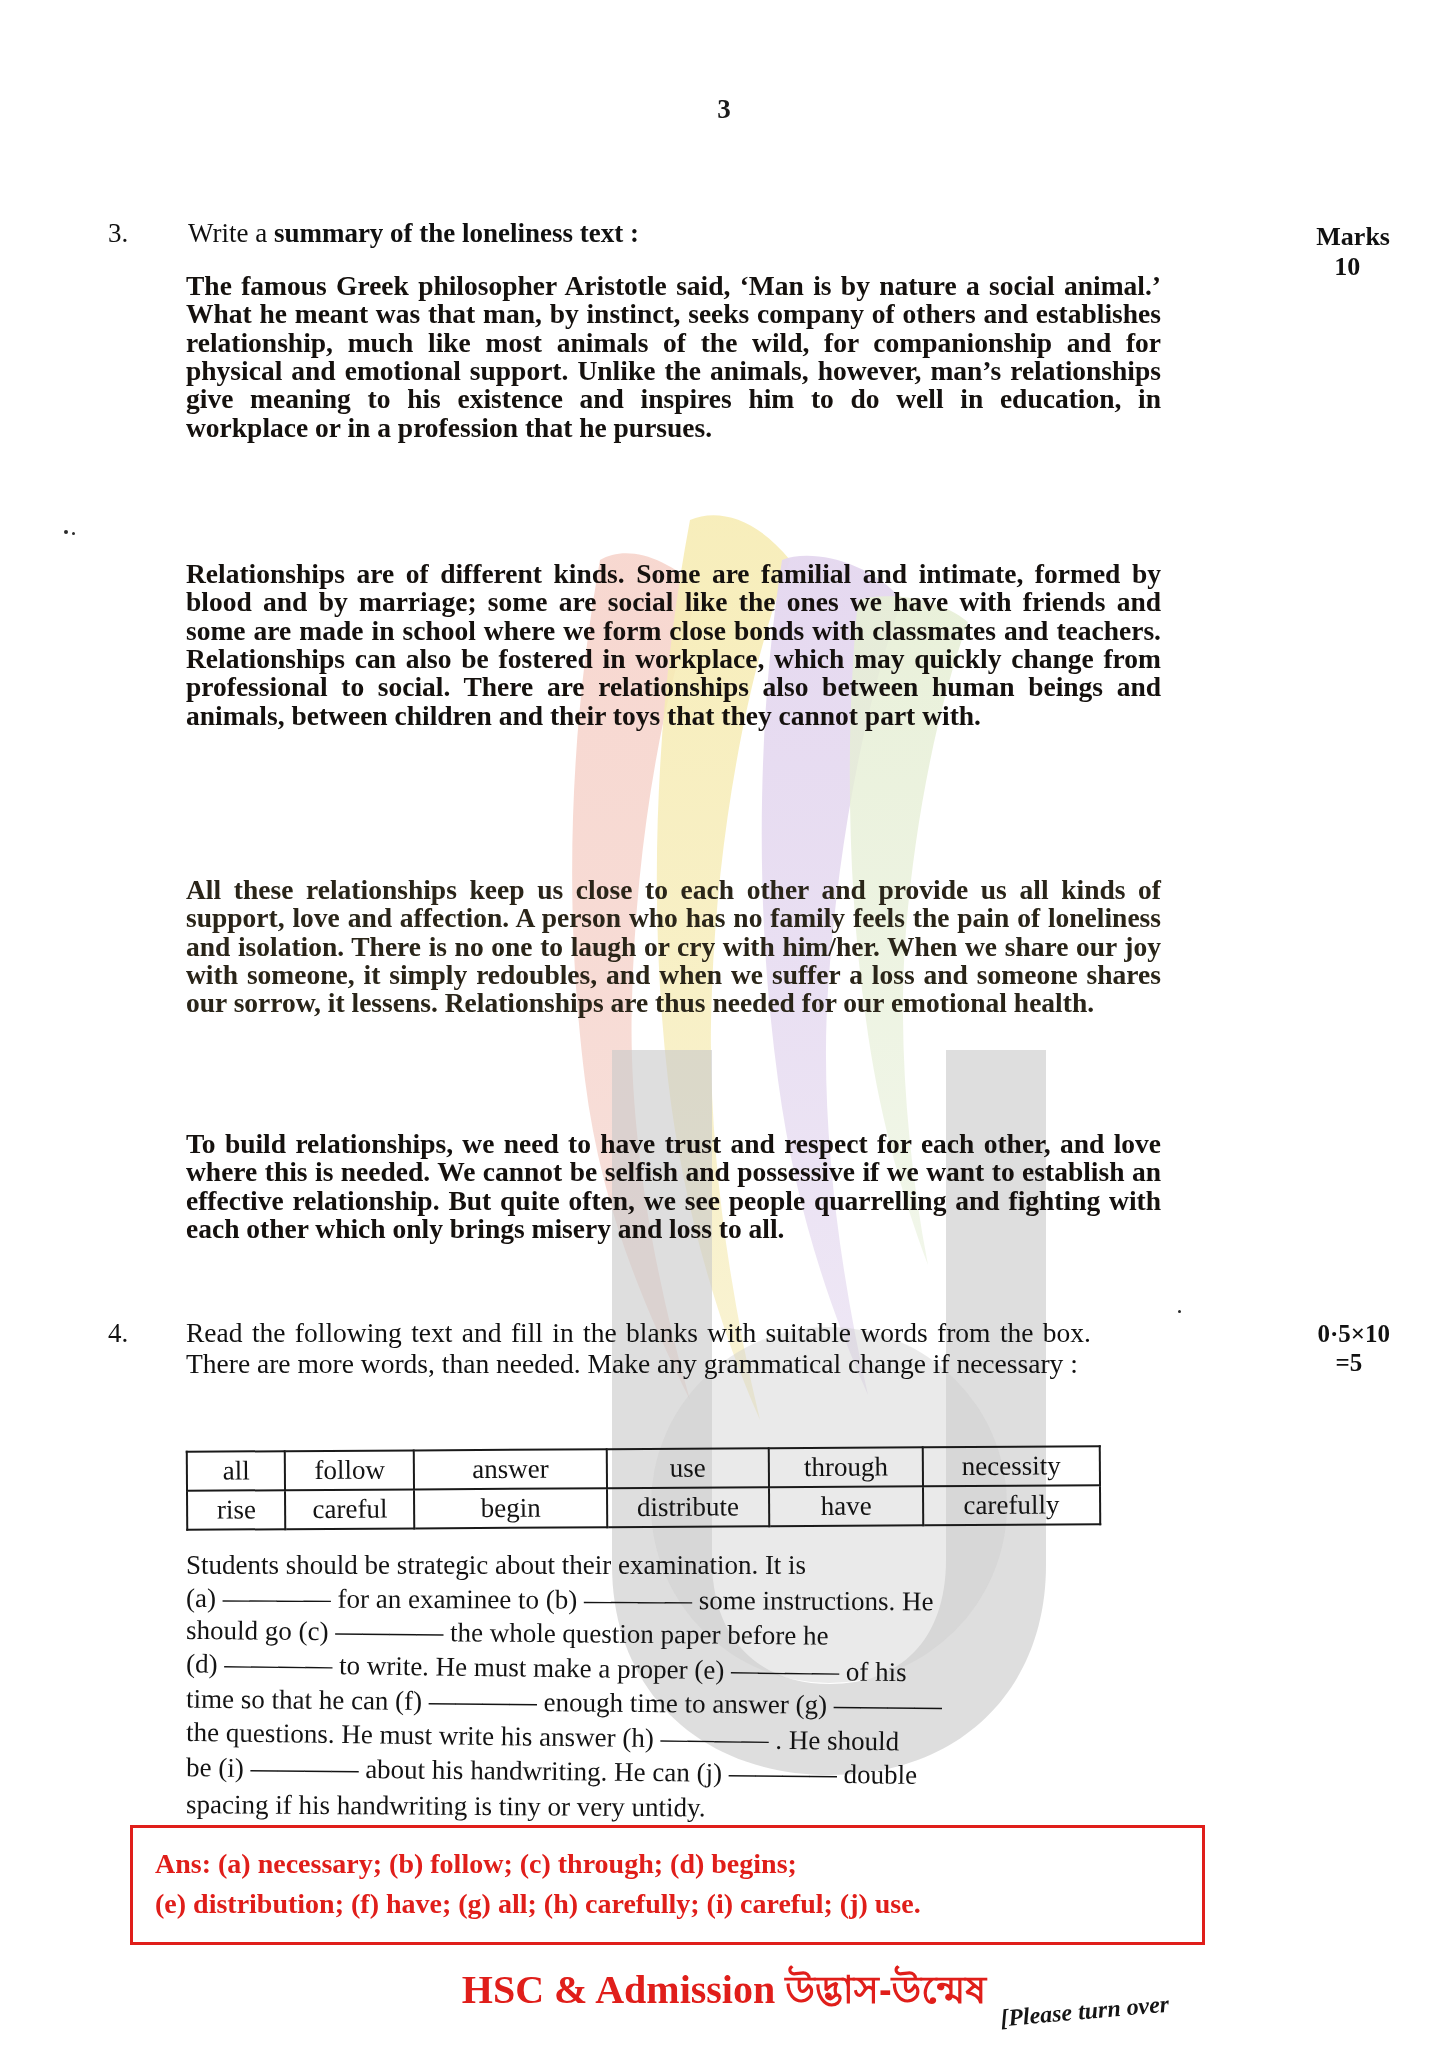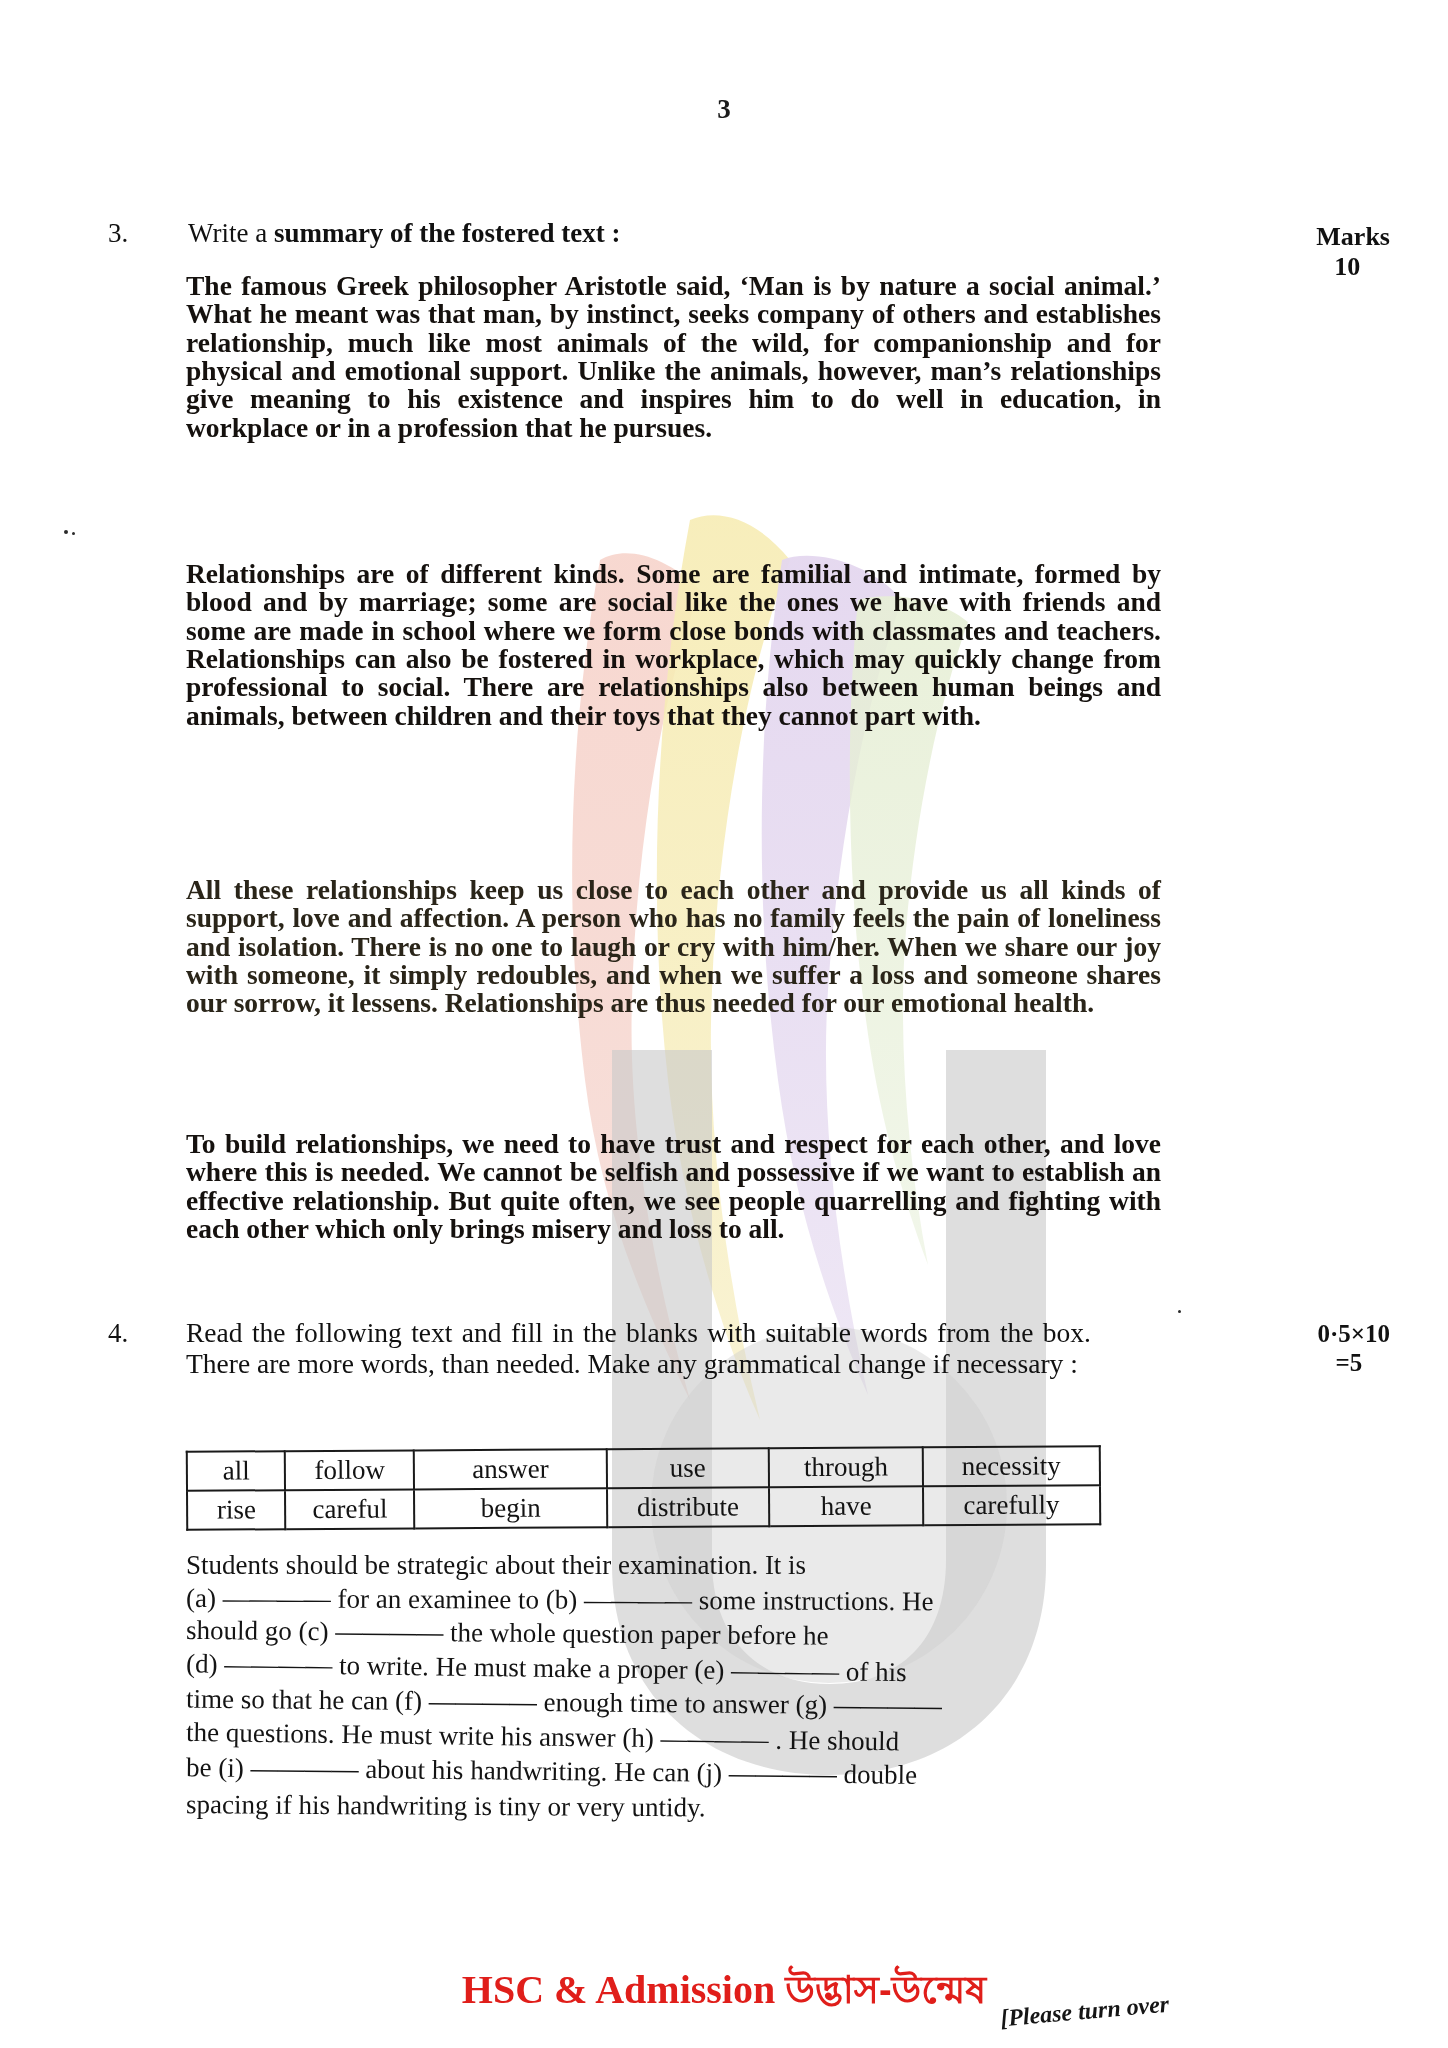--- a/index.html
+++ b/index.html
@@ -227,21 +227,21 @@
   <path d="M612 1050 L612 1565 C 612 1690, 700 1775, 830 1775 C 960 1775, 1046 1690, 1046 1565 L1046 1050 L946 1050 L946 1560 C 946 1640, 900 1684, 830 1684 C 760 1684, 712 1640, 712 1560 L712 1050 Z" fill="#c9c9c9" fill-opacity="0.62"></path>
   <circle cx="829" cy="1505" r="178" fill="#cccccc" fill-opacity="0.42"></circle>
 </svg>
 
 <div id="sheet">
 
   <div class="page-number">3</div>
 
   <div class="qnum" style="left:108px; top:218px;">3.</div>
   <div class="qstem" style="left:188px; top:218px;">
-    <span>Write a </span><b>summary of the fostered text :</b>
+    <span>Write a </span><b>summary of the loneliness text :</b>
   </div>
   <div class="marks" style="top:222px;">
     <span>Marks</span>
     <span class="m2">10</span>
   </div>
 
   <div class="passage" style="top:272px;">
     <p>The famous Greek philosopher Aristotle said, ‘Man is by nature a social animal.’ What he meant was that man, by instinct, seeks company of others and establishes relationship, much like most animals of the wild, for companionship and for physical and emotional support. Unlike the animals, however, man’s relationships give meaning to his existence and inspires him to do well in education, in workplace or in a profession that he pursues.</p>
   </div>
 
@@ -289,20 +289,24 @@
     <span class="ln">Students should be strategic about their examination. It is</span>
     <span class="ln">(a) ———— for an examinee to (b) ———— some instructions. He</span>
     <span class="ln">should go (c) ———— the whole question paper before he</span>
     <span class="ln">(d) ———— to write. He must make a proper (e) ———— of his</span>
     <span class="ln">time so that he can (f) ———— enough time to answer (g) ————</span>
     <span class="ln">the questions. He must write his answer  (h) ———— . He should</span>
     <span class="ln">be (i) ———— about his handwriting. He can  (j) ———— double</span>
     <span class="ln">spacing if his handwriting is tiny or very untidy.</span>
   </div>
 
+  <div class="answer-box">
+    <div>Ans: (a) necessary; (b) follow; (c) through; (d) begins;</div>
+    <div>(e) distribution; (f) have; (g) all; (h) carefully; (i) careful; (j) use.</div>
+  </div>
 
   <div class="footer-brand">
     <span>HSC &amp; Admission </span><span class="bn">উদ্ভাস-উন্মেষ</span>
   </div>
   <div class="turn-over">[Please turn over</div>
 
   <span class="speck" style="left:64px;  top:530px; width:4px;  height:4px;"></span>
   <span class="speck" style="left:72px;  top:532px; width:3px;  height:3px;"></span>
   <span class="speck" style="left:1178px;top:1310px;width:3px;  height:3px;"></span>
 </div>

